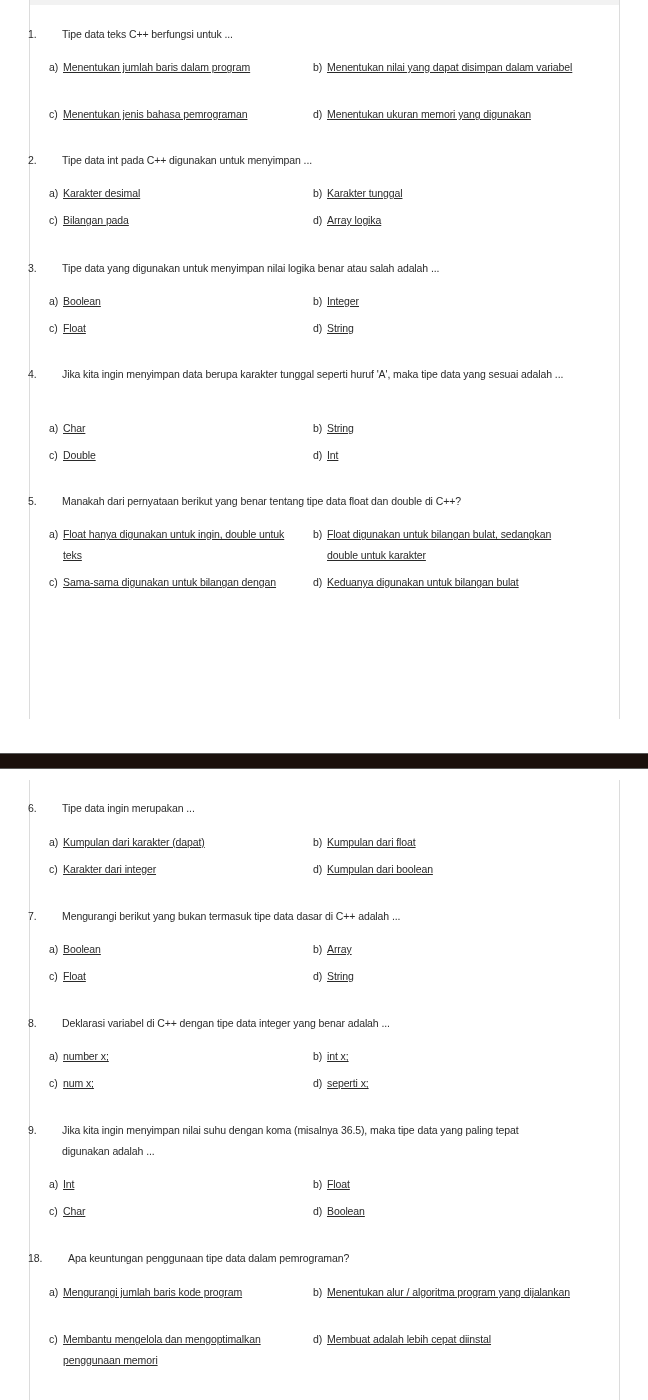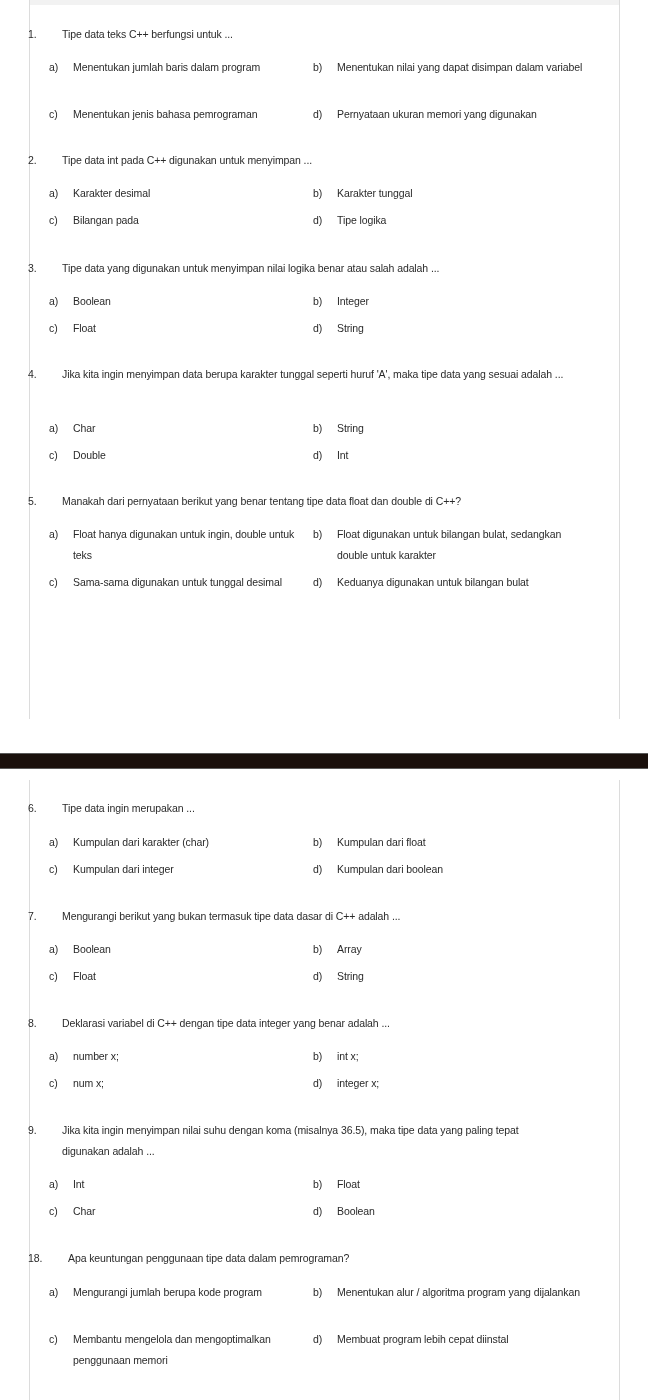--- a/index.html
+++ b/index.html
@@ -11,21 +11,21 @@
   .page.top { top:0; height:719px; }
   .page.top::before { content:""; position:absolute; left:0; right:0; top:0; height:5px; background:#f2f2f2; }
   .page.bottom { top:780px; height:620px; }
   .separator { position:absolute; left:0; width:648px; top:753px; height:14px; background:#1a100c; border-top:1px solid #5a5a5a; border-bottom:1px solid #5a5a5a; }
   .q { position:absolute; left:0; width:100%; font-size:10.5px; letter-spacing:-0.1px; }
   .q-stem { position:absolute; left:28px; width:540px; line-height:21px; }
   .q-num { position:absolute; left:0; top:0; width:22px; }
   .q-text { margin-left:34px; }
   .opt { position:absolute; width:250px; line-height:21px; }
   .opt .lbl { position:absolute; left:0; top:0; }
-  .opt .txt { display:block; margin-left:24px; }
+  .opt .txt { display:block; margin-left:14px;text-decoration:underline; }
   .col-a { left:49px; }
   .col-b { left:313px; width:270px; }
 </style>
 </head>
 <body>
 
 <div class="page top"></div>
 <div class="separator"></div>
 <div class="page bottom"></div>
 
@@ -41,21 +41,21 @@
   <div class="opt col-b" style="top:57px;">
       <span class="lbl">b)</span>
       <span class="txt">Menentukan nilai yang dapat disimpan dalam variabel</span>
     </div>
   <div class="opt col-a" style="top:104px;">
       <span class="lbl">c)</span>
       <span class="txt">Menentukan jenis bahasa pemrograman</span>
     </div>
   <div class="opt col-b" style="top:104px;">
       <span class="lbl">d)</span>
-      <span class="txt">Pernyataan ukuran memori yang digunakan</span>
+      <span class="txt">Menentukan ukuran memori yang digunakan</span>
     </div>
 </div>
 
 <div class="q">
   <div class="q-stem" style="top:150px;">
       <span class="q-num">2.</span>
       <div class="q-text">Tipe data int pada C++ digunakan untuk menyimpan ...</div>
     </div>
   <div class="opt col-a" style="top:183px;">
       <span class="lbl">a)</span>
@@ -64,21 +64,21 @@
   <div class="opt col-b" style="top:183px;">
       <span class="lbl">b)</span>
       <span class="txt">Karakter tunggal</span>
     </div>
   <div class="opt col-a" style="top:210px;">
       <span class="lbl">c)</span>
       <span class="txt">Bilangan pada</span>
     </div>
   <div class="opt col-b" style="top:210px;">
       <span class="lbl">d)</span>
-      <span class="txt">Tipe logika</span>
+      <span class="txt">Array logika</span>
     </div>
 </div>
 
 <div class="q">
   <div class="q-stem" style="top:258px;">
       <span class="q-num">3.</span>
       <div class="q-text">Tipe data yang digunakan untuk menyimpan nilai logika benar atau salah adalah ...</div>
     </div>
   <div class="opt col-a" style="top:291px;">
       <span class="lbl">a)</span>
@@ -129,44 +129,44 @@
   <div class="opt col-a" style="top:524px;">
       <span class="lbl">a)</span>
       <span class="txt">Float hanya digunakan untuk ingin, double untuk teks</span>
     </div>
   <div class="opt col-b" style="top:524px;">
       <span class="lbl">b)</span>
       <span class="txt">Float digunakan untuk bilangan bulat, sedangkan double untuk karakter</span>
     </div>
   <div class="opt col-a" style="top:572px;">
       <span class="lbl">c)</span>
-      <span class="txt">Sama-sama digunakan untuk tunggal desimal</span>
+      <span class="txt">Sama-sama digunakan untuk bilangan dengan</span>
     </div>
   <div class="opt col-b" style="top:572px;">
       <span class="lbl">d)</span>
       <span class="txt">Keduanya digunakan untuk bilangan bulat</span>
     </div>
 </div>
 
 <div class="q">
   <div class="q-stem" style="top:798px;">
       <span class="q-num">6.</span>
       <div class="q-text">Tipe data ingin merupakan ...</div>
     </div>
   <div class="opt col-a" style="top:832px;">
       <span class="lbl">a)</span>
-      <span class="txt">Kumpulan dari karakter (char)</span>
+      <span class="txt">Kumpulan dari karakter (dapat)</span>
     </div>
   <div class="opt col-b" style="top:832px;">
       <span class="lbl">b)</span>
       <span class="txt">Kumpulan dari float</span>
     </div>
   <div class="opt col-a" style="top:859px;">
       <span class="lbl">c)</span>
-      <span class="txt">Kumpulan dari integer</span>
+      <span class="txt">Karakter dari integer</span>
     </div>
   <div class="opt col-b" style="top:859px;">
       <span class="lbl">d)</span>
       <span class="txt">Kumpulan dari boolean</span>
     </div>
 </div>
 
 <div class="q">
   <div class="q-stem" style="top:906px;">
       <span class="q-num">7.</span>
@@ -202,21 +202,21 @@
   <div class="opt col-b" style="top:1046px;">
       <span class="lbl">b)</span>
       <span class="txt">int x;</span>
     </div>
   <div class="opt col-a" style="top:1073px;">
       <span class="lbl">c)</span>
       <span class="txt">num x;</span>
     </div>
   <div class="opt col-b" style="top:1073px;">
       <span class="lbl">d)</span>
-      <span class="txt">integer x;</span>
+      <span class="txt">seperti x;</span>
     </div>
 </div>
 
 <div class="q">
   <div class="q-stem" style="top:1120px;">
       <span class="q-num">9.</span>
       <div class="q-text">Jika kita ingin menyimpan nilai suhu dengan koma (misalnya 36.5), maka tipe data yang paling tepat digunakan adalah ...</div>
     </div>
   <div class="opt col-a" style="top:1174px;">
       <span class="lbl">a)</span>
@@ -236,27 +236,27 @@
     </div>
 </div>
 
 <div class="q">
   <div class="q-stem" style="top:1248px;">
       <span class="q-num">18.</span>
       <div class="q-text" style="margin-left:40px;">Apa keuntungan penggunaan tipe data dalam pemrograman?</div>
     </div>
   <div class="opt col-a" style="top:1282px;">
       <span class="lbl">a)</span>
-      <span class="txt">Mengurangi jumlah berupa kode program</span>
+      <span class="txt">Mengurangi jumlah baris kode program</span>
     </div>
   <div class="opt col-b" style="top:1282px;">
       <span class="lbl">b)</span>
       <span class="txt">Menentukan alur / algoritma program yang dijalankan</span>
     </div>
   <div class="opt col-a" style="top:1329px;">
       <span class="lbl">c)</span>
       <span class="txt">Membantu mengelola dan mengoptimalkan penggunaan memori</span>
     </div>
   <div class="opt col-b" style="top:1329px;">
       <span class="lbl">d)</span>
-      <span class="txt">Membuat program lebih cepat diinstal</span>
+      <span class="txt">Membuat adalah lebih cepat diinstal</span>
     </div>
 </div>
 
 </body></html>

